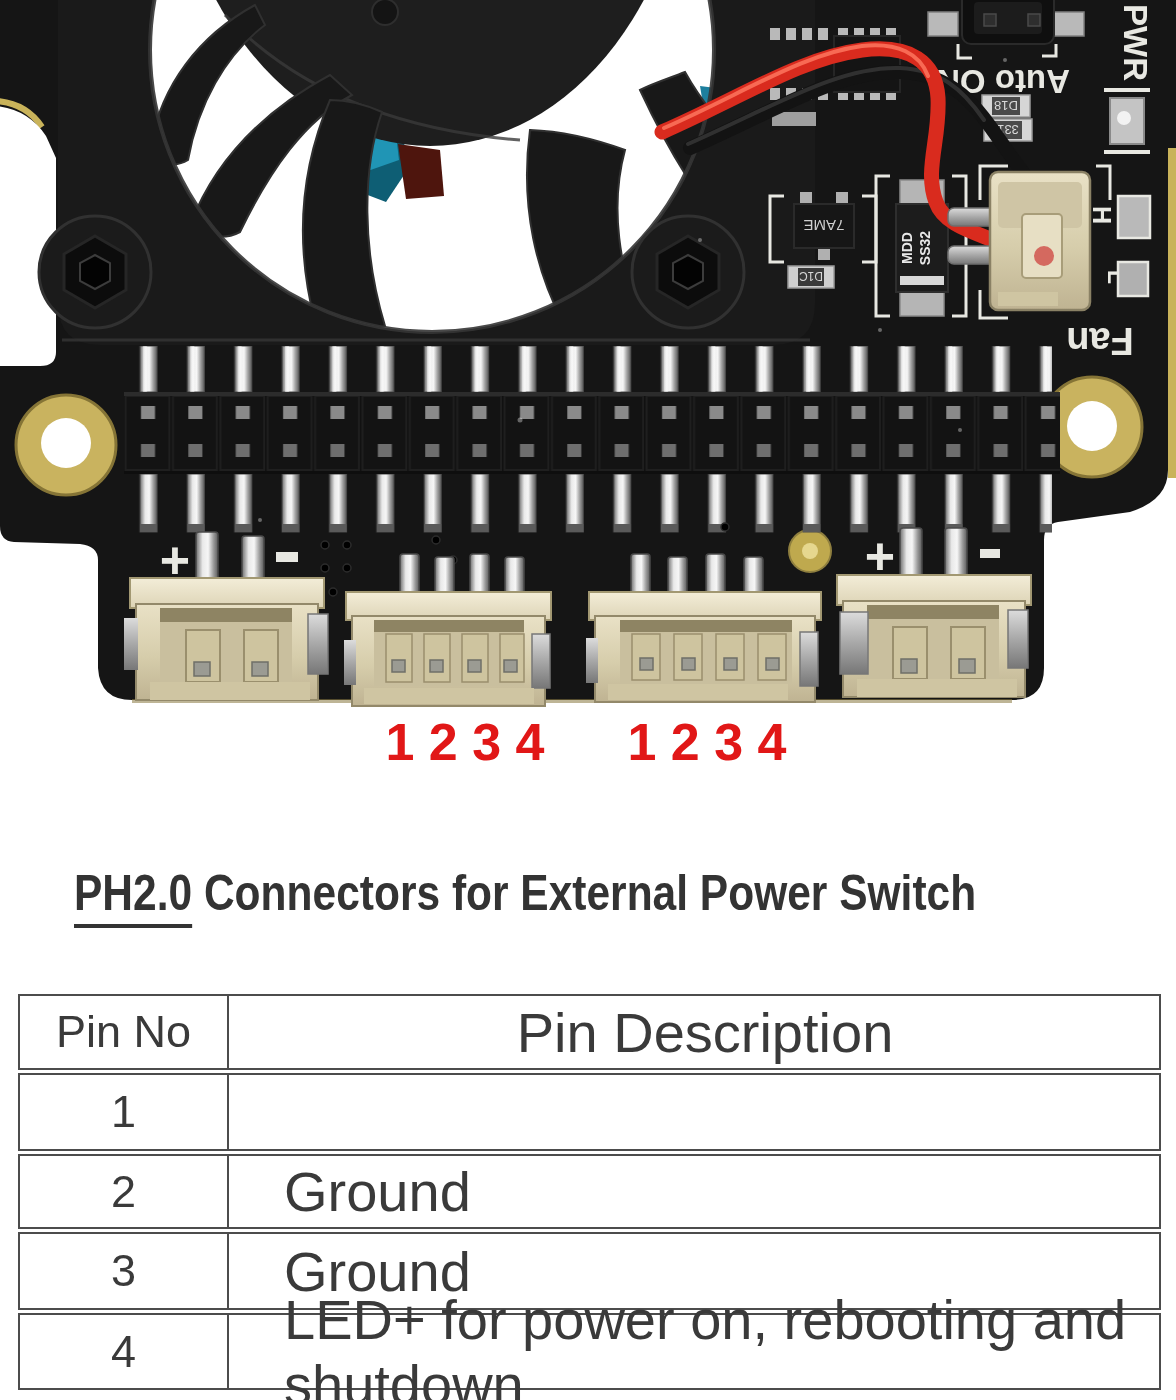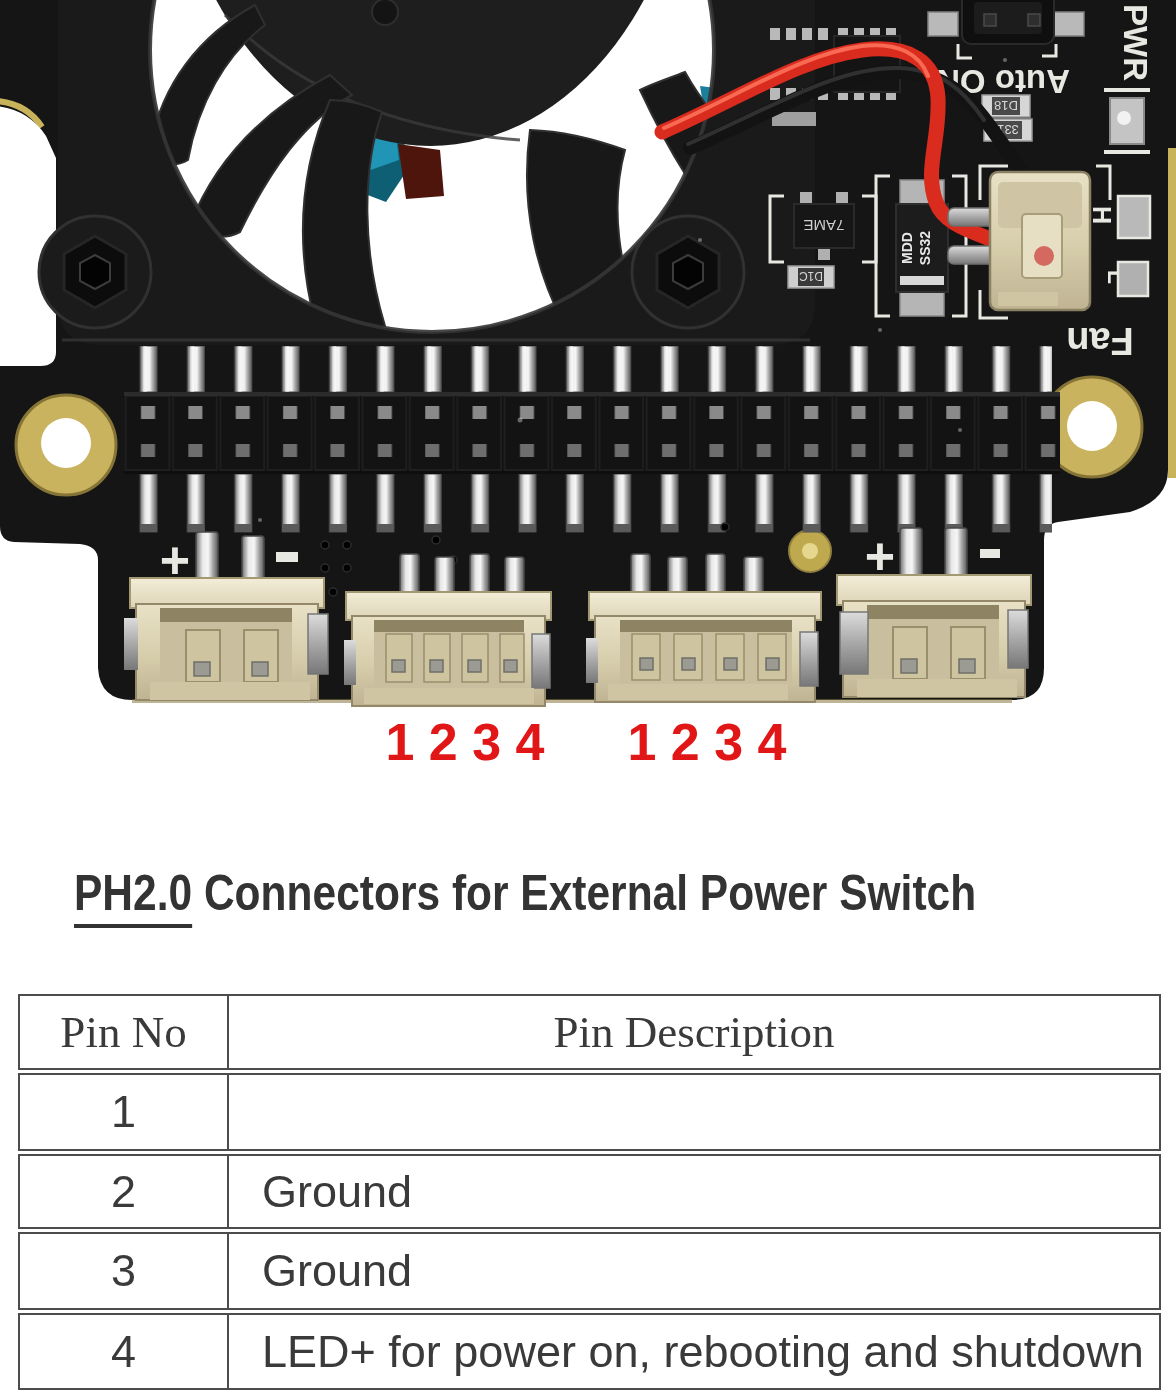--- a/index.html
+++ b/index.html
@@ -8,23 +8,23 @@
   .photo{position:absolute;left:0;top:0;width:1176px;height:775px;}
   .heading{position:absolute;left:74px;top:864px;font-size:50px;font-weight:bold;
            color:#333333;letter-spacing:0px;white-space:nowrap;
            transform:scaleX(.85);transform-origin:left center;}
   .heading .u{border-bottom:4px solid #333;padding-bottom:3px;}
   .ptable{position:absolute;left:18px;top:994px;width:1143px;display:flex;
           flex-direction:column;gap:3px;color:#3a3a3a;}
   .trow{display:flex;border:2px solid #4c4c4c;box-sizing:border-box;background:#fff;}
   .trow .c1{flex:0 0 207px;border-right:2px solid #4c4c4c;display:flex;
             align-items:center;justify-content:center;font-size:45px;}
-  .trow .c2{flex:1;display:flex;align-items:center;font-size:45px;padding-left:33px;}
+  .trow .c2{flex:1;display:flex;align-items:center;font-size:56px;padding-left:33px;margin-left:22px;}
   .trow.head .c2{justify-content:center;padding-left:0;}
-  .h76{height:76px;font-family:Liberation Serif, serif;} .h78{height:78px;} .h75{height:75px;} .h77{height:77px;}
+  .h76{height:76px;} .h78{height:78px;} .h75{height:75px;} .h77{height:77px;}
   svg text{font-family:"Liberation Sans",sans-serif;}
 </style>
 </head>
 <body>
 
 <div class="page">
 
   <svg class="photo" viewBox="0 0 1176 775" xmlns="http://www.w3.org/2000/svg">
     <defs>
       <linearGradient id="metalV" x1="0" y1="0" x2="1" y2="0">

